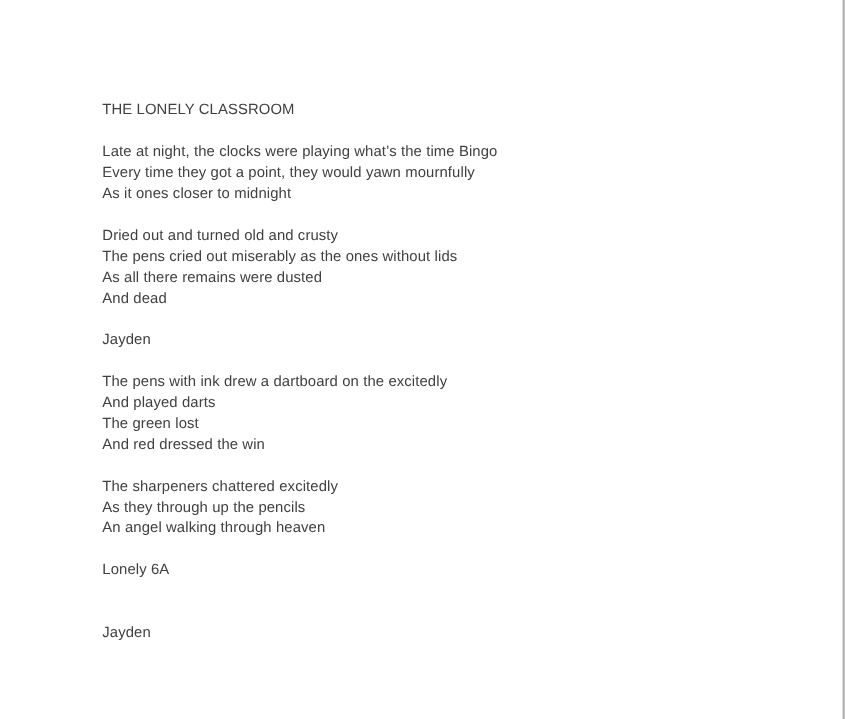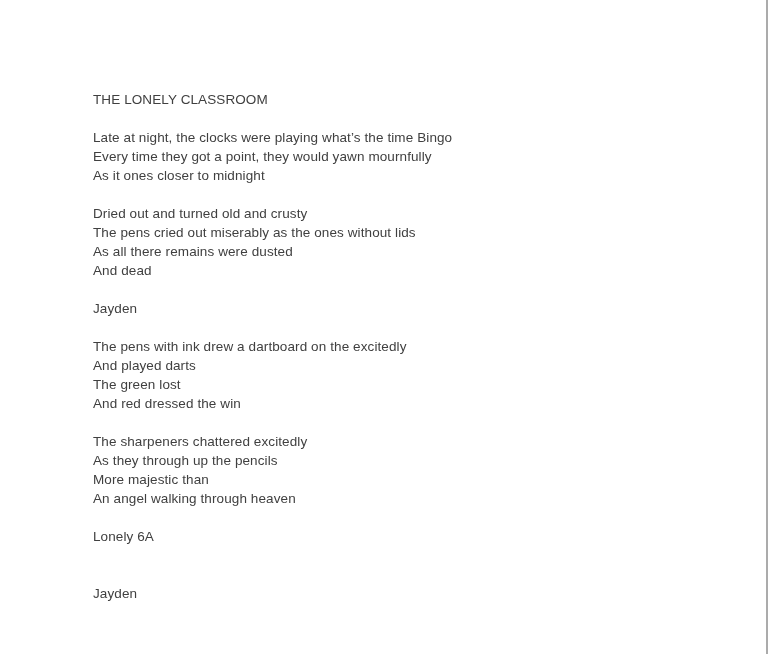--- a/index.html
+++ b/index.html
@@ -70,21 +70,20 @@
         <div class="line">The green lost</div>
 
         <div class="line">And red dressed the win</div>
 
         <div class="line"></div>
 
         <div class="line">The sharpeners chattered excitedly</div>
 
         <div class="line">As they through up the pencils</div>
 
-        <div class="line">More majestic than</div>
 
         <div class="line">An angel walking through heaven</div>
 
         <div class="line"></div>
 
         <div class="line">Lonely 6A</div>
 
         <div class="line"></div>
 
         <div class="line"></div>

